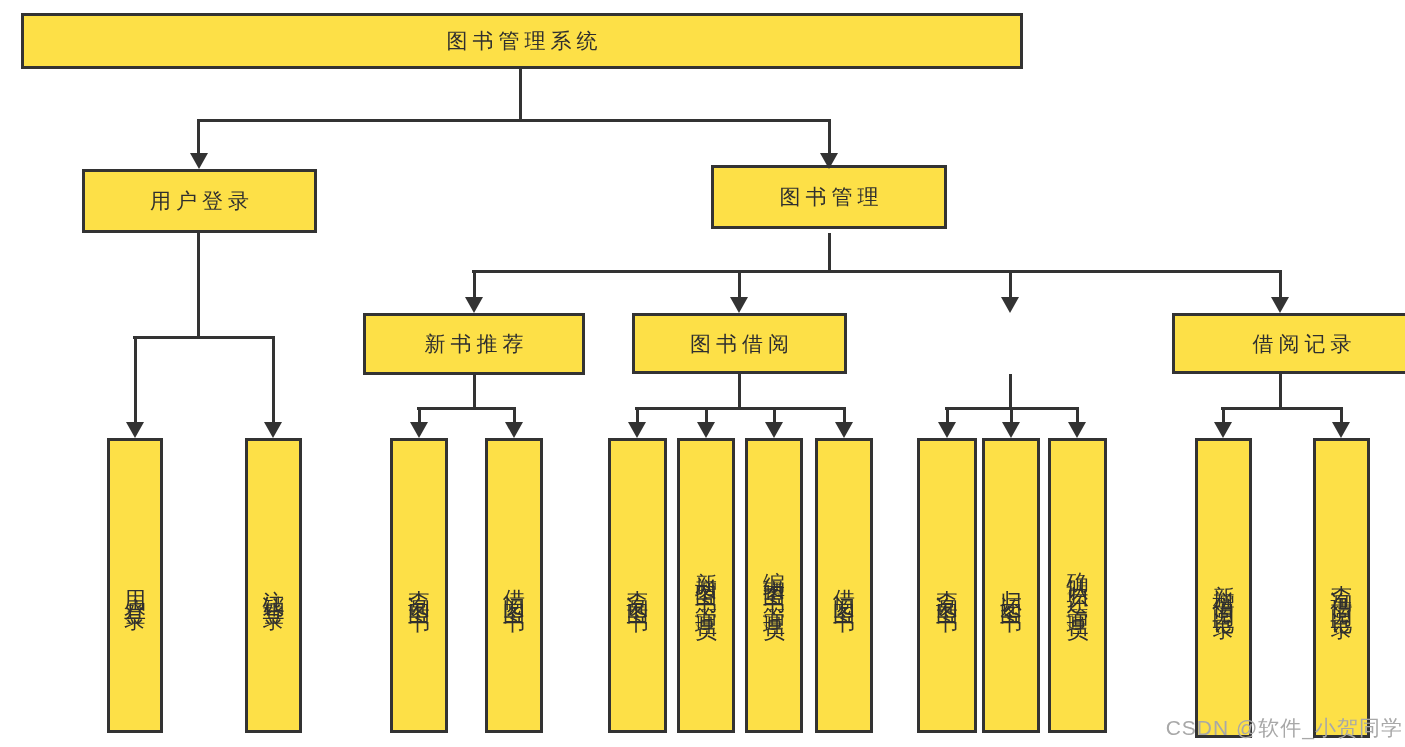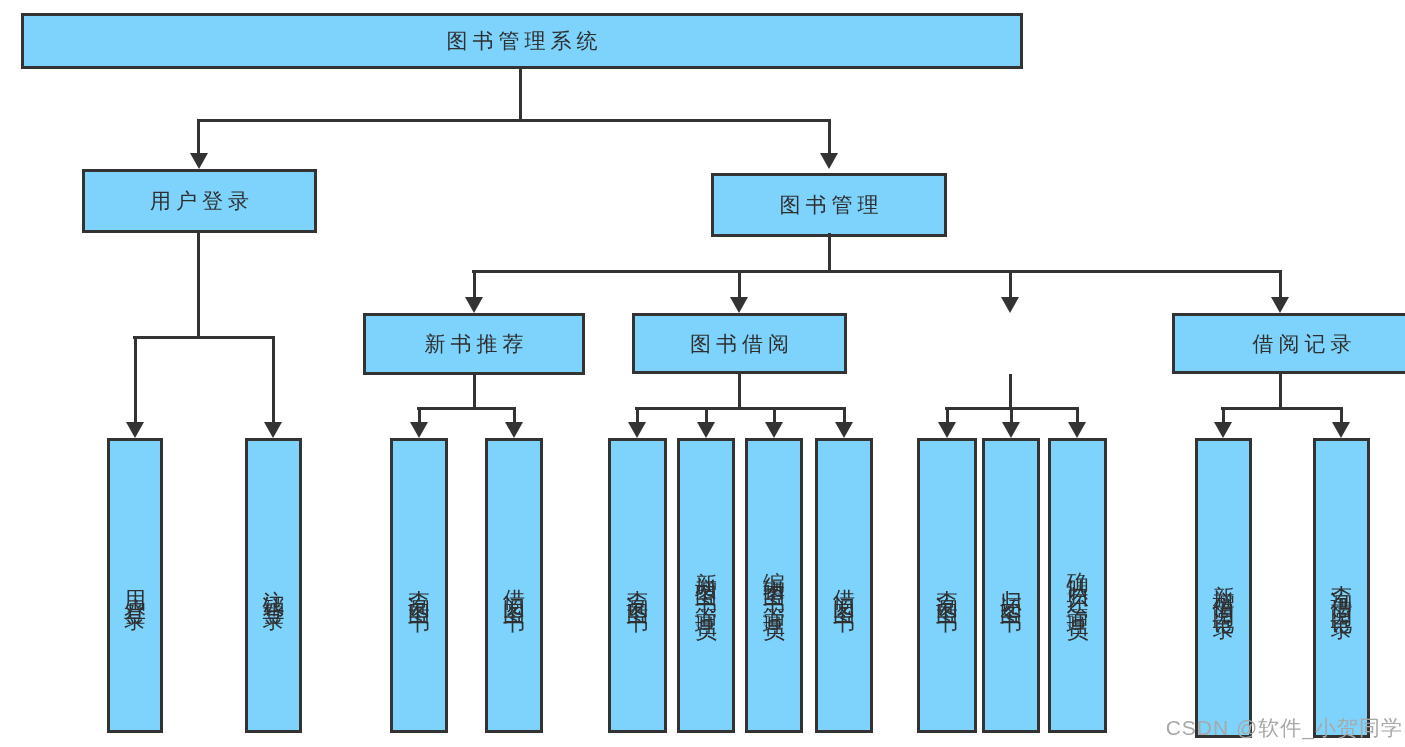--- a/index.html
+++ b/index.html
@@ -8,21 +8,21 @@
     width:1405px;height:747px;
     background:#ffffff;
     font-family:"Liberation Sans","DejaVu Sans",sans-serif;
     color:#2f2f2f;
     overflow:hidden;
   }
   .box{
     position:absolute;
     box-sizing:border-box;
     border:3px solid #333333;
-    background:#7dd3fc;
+    background:#fde047;
     display:flex;
     align-items:center;
     justify-content:center;
   }
   .hbox{
     font-size:21px;
     letter-spacing:5px;
     text-indent:5px;
     white-space:nowrap;
   }
@@ -52,21 +52,21 @@
   }
 </style>
 </head>
 <body>
 
 <div id="stage">
 
   <div class="box hbox" style="left:21px;top:13px;width:1002px;height:56px">图书管理系统</div>
 
   <div class="box hbox" style="left:82px;top:169px;width:235px;height:64px">用户登录</div>
-  <div class="box hbox" style="left:711px;top:173px;width:236px;height:64px">图书管理</div>
+  <div class="box hbox" style="left:711px;top:165px;width:236px;height:64px">图书管理</div>
 
   <div class="box hbox" style="left:632px;top:313px;width:215px;height:61px">图书借阅</div>
   <div class="box hbox" style="left:363px;top:313px;width:222px;height:62px">新书推荐</div>
   <div class="box hbox" style="left:1172px;top:313px;width:260px;height:61px">借阅记录</div>
 
   <div class="box leaf" style="left:107px;top:438px;width:56px;height:295px">用户登录</div>
   <div class="box leaf" style="left:245px;top:438px;width:57px;height:295px">注销登录</div>
 
   <div class="box leaf" style="left:390px;top:438px;width:58px;height:295px">查询图书</div>
   <div class="box leaf" style="left:485px;top:438px;width:58px;height:295px">借阅图书</div>

